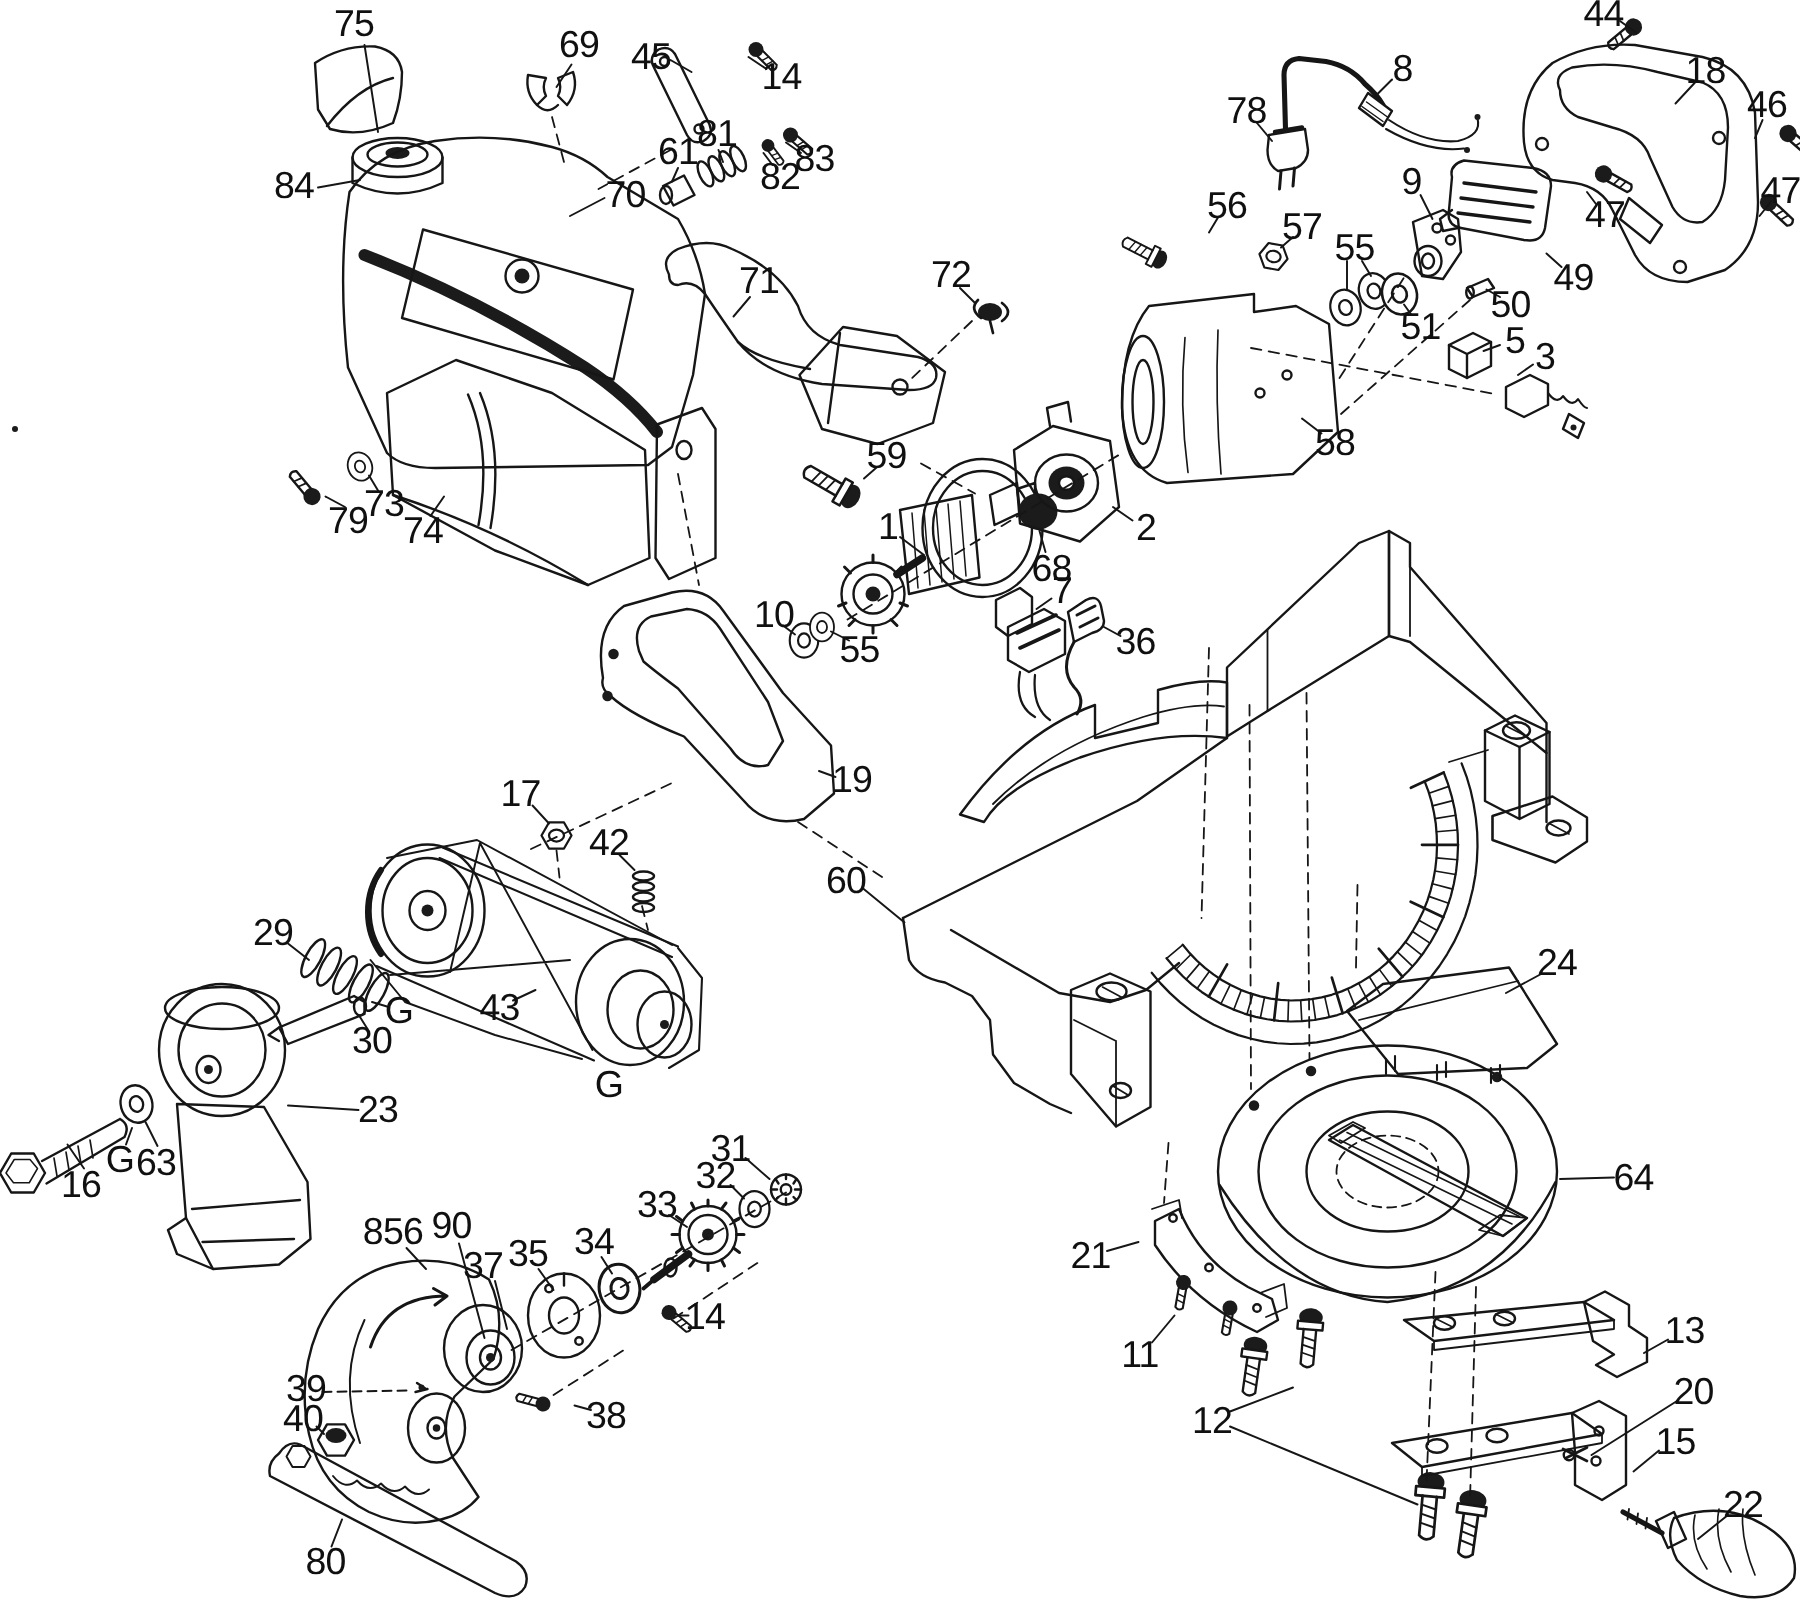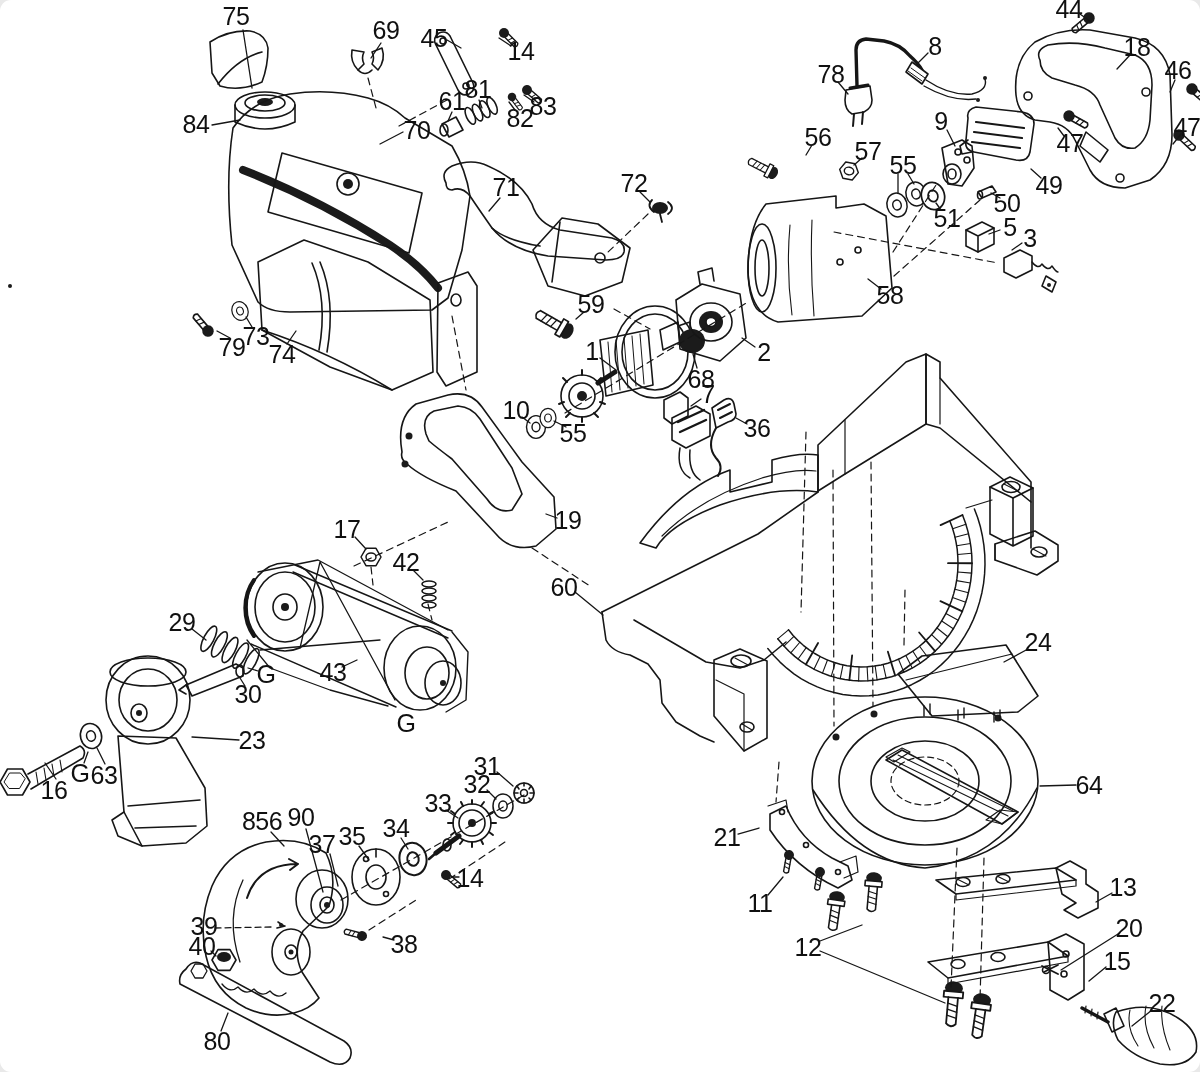--- a/index.html
+++ b/index.html
@@ -1,17 +1,17 @@
 <!DOCTYPE html>
 <html><head>
 <meta charset="utf-8">
 <style>
   html,body{margin:0;padding:0;background:#e9e9e9;}
   .stage{width:1200px;height:1072px;background:#ffffff;position:relative;overflow:hidden;
-         font-family:"Liberation Sans", sans-serif;border-radius:11px;}
+         font-family:"Liberation Sans", sans-serif;}
   svg{display:block;}
   .part-num{font-family:"Liberation Sans", sans-serif;font-size:25px;fill:#101010;
             text-anchor:middle;dominant-baseline:central;letter-spacing:-0.5px;}
   .dk{fill:#1b1b1b;stroke:none;}
   .wh{fill:#ffffff;}
 </style>
 </head>
 <body>
 
 <div class="stage">

